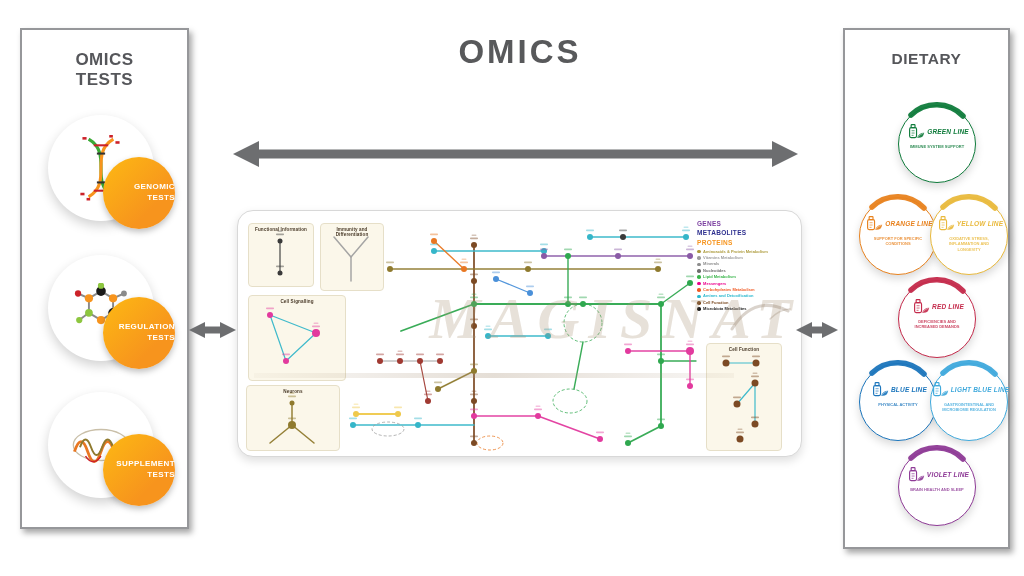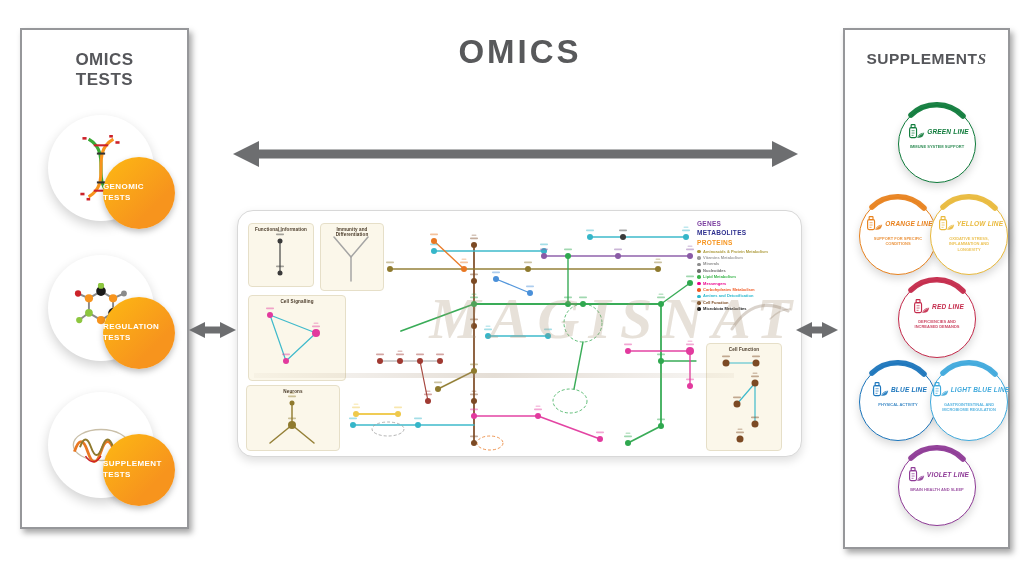--- a/index.html
+++ b/index.html
@@ -16,21 +16,21 @@
   .right-panel .panel-title{font-size:15.5px;}
   .panel-title .ital{font-style:italic;font-family:"Liberation Serif",serif;}
 
   
   .omic-item{position:absolute;left:26px;width:106px;height:106px;}
   .oi1{top:85px}.oi2{top:225px}.oi3{top:362px}
   .white-circle{position:absolute;inset:0;border-radius:50%;background:#fff;
                 box-shadow:0 5px 12px rgba(0,0,0,.18);display:flex;align-items:center;justify-content:center;}
   .orange-circle{position:absolute;left:55px;top:42px;width:72px;height:72px;border-radius:50%;
                  background:linear-gradient(135deg,#FDB913 0%,#F7941D 70%);
-                 display:flex;flex-direction:column;align-items:flex-start;justify-content:center;
+                 display:flex;flex-direction:column;align-items:flex-end;justify-content:center;
                  color:#fff;font-weight:800;font-size:8px;letter-spacing:.4px;text-align:center;
                  line-height:1.35;box-shadow:0 3px 6px rgba(0,0,0,.25);}
 
   
   .supp{position:absolute;width:76px;height:76px;border-radius:50%;background:#fff;
         border:1.4px solid currentColor;box-shadow:0 4px 8px rgba(0,0,0,.15);text-align:center;}
   .supp svg.arc{position:absolute;top:-5px;left:-1px;width:76px;height:40px;overflow:visible;}
   .supp .arc path{stroke:currentColor;fill:none;stroke-width:5.5;stroke-linecap:round;opacity:.95;}
   .supp .inner{position:absolute;top:16px;left:4px;right:4px;display:flex;flex-direction:column;align-items:center;}
   .supp .row{display:flex;align-items:center;justify-content:center;gap:2px;}
@@ -173,21 +173,21 @@
     </div>
     <div class="orange-circle">
       <span>SUPPLEMENT</span>
       <span>TESTS</span>
     </div>
   </div>
 </div>
 
 <div class="panel right-panel">
   <div class="panel-title">
-    <div><span>SUPPLEMENT</span><span class="ital">S</span></div>
+    <div>DIETARY</div>
   </div>
 
   <svg width="0" height="0" style="position:absolute">
     <symbol id="bottle" viewBox="0 0 26 24">
       <rect x="6" y="7" width="9" height="13" rx="2" fill="none" stroke="currentColor" stroke-width="1.5"></rect>
       <rect x="8" y="3" width="5" height="4" rx="0.8" fill="none" stroke="currentColor" stroke-width="1.5"></rect>
       <path d="M8.5 11 h4 M8.5 14 h4 M8.5 17 h2.6" stroke="currentColor" stroke-width="0.9" fill="none"></path>
       <path d="M15.5 20 q3.5 -7 9.5 -6.5 q-1.5 8 -9.5 6.5 z" fill="currentColor" opacity="0.9"></path>
       <path d="M16 19.5 q4 -4 8 -5.5" stroke="#fff" stroke-width="0.7" fill="none" opacity="0.8"></path>
     </symbol>

